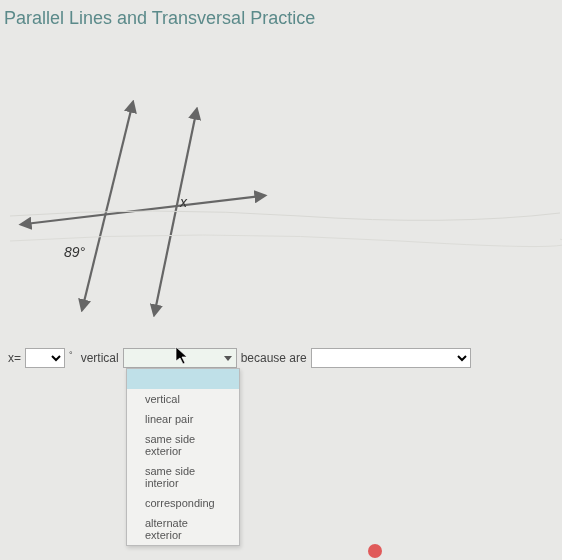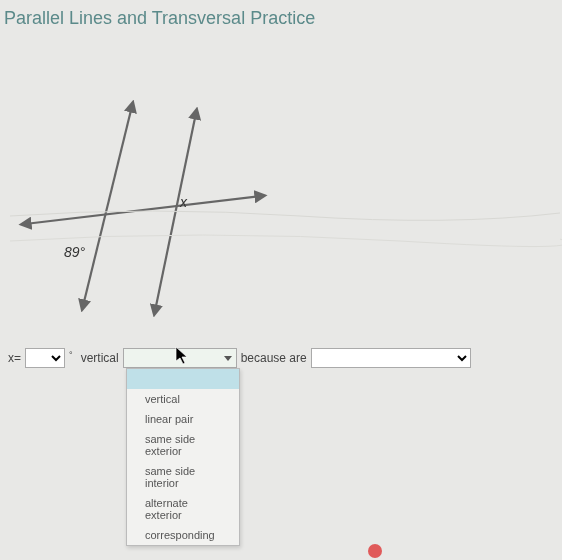--- a/index.html
+++ b/index.html
@@ -148,21 +148,21 @@
   <span class="txt">because are</span>
   <select class="wide" value=""></select>
 </div>
 
 <div class="dropdown-list" id="dd">
     <div class="opt sel">&nbsp;</div>
     <div class="opt">vertical</div>
     <div class="opt">linear pair</div>
     <div class="opt">same side exterior</div>
     <div class="opt">same side interior</div>
+    <div class="opt">corresponding</div>
     <div class="opt">alternate exterior</div>
-    <div class="opt">corresponding</div>
   </div>
 
 <svg class="cursor" width="16" height="20" viewBox="0 0 16 20">
   <path d="M1 1 L1 15 L5 12 L8 18 L10 17 L7 11 L12 11 Z" fill="#000" stroke="#fff" stroke-width="0.7"></path>
 </svg>
 
 <div class="status-circle"></div>
 
 </body></html>

